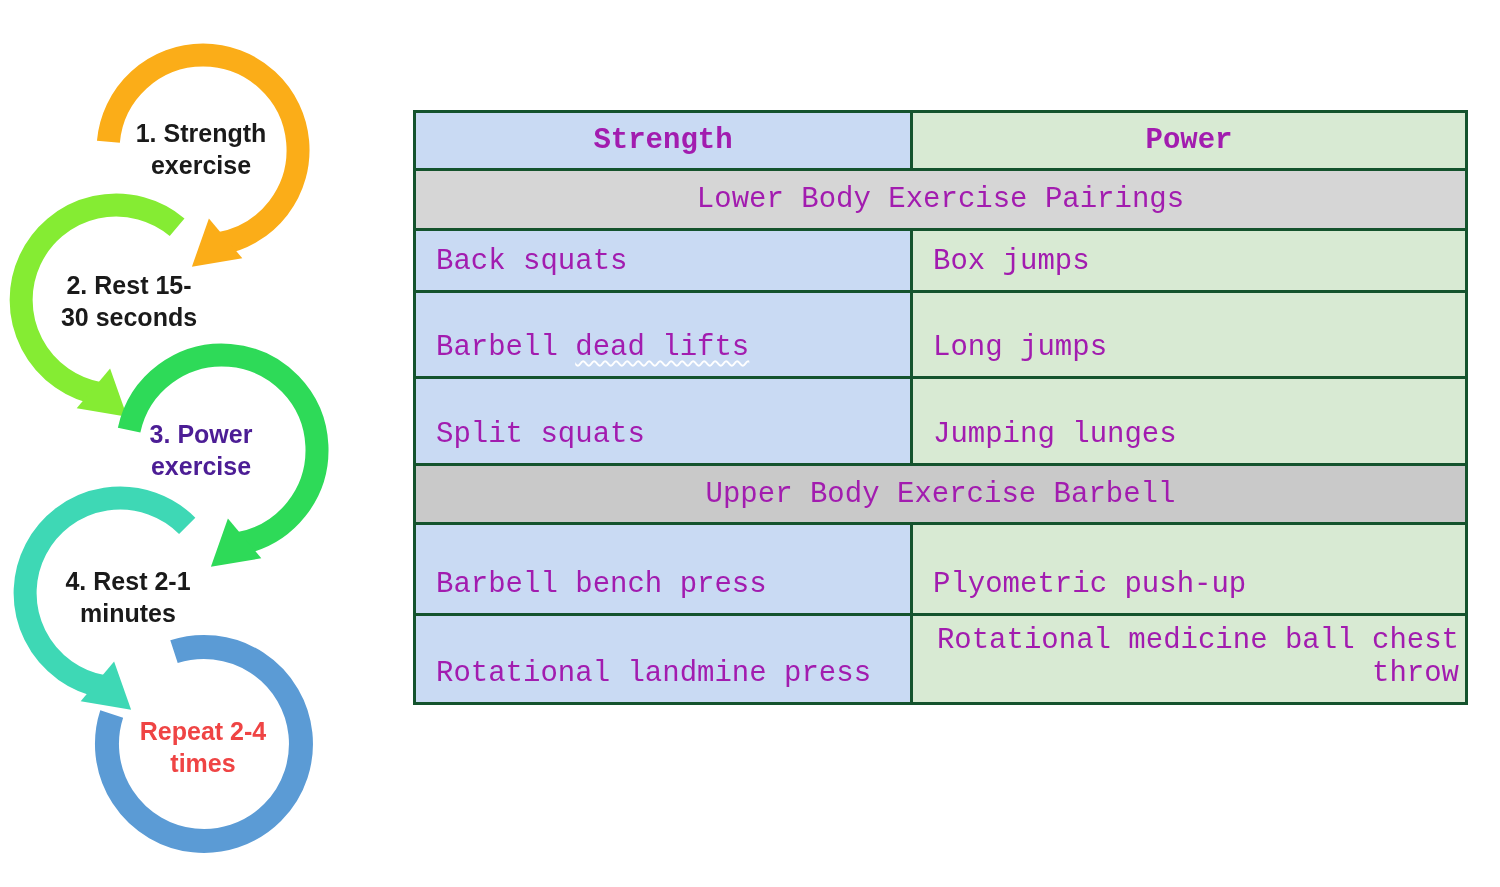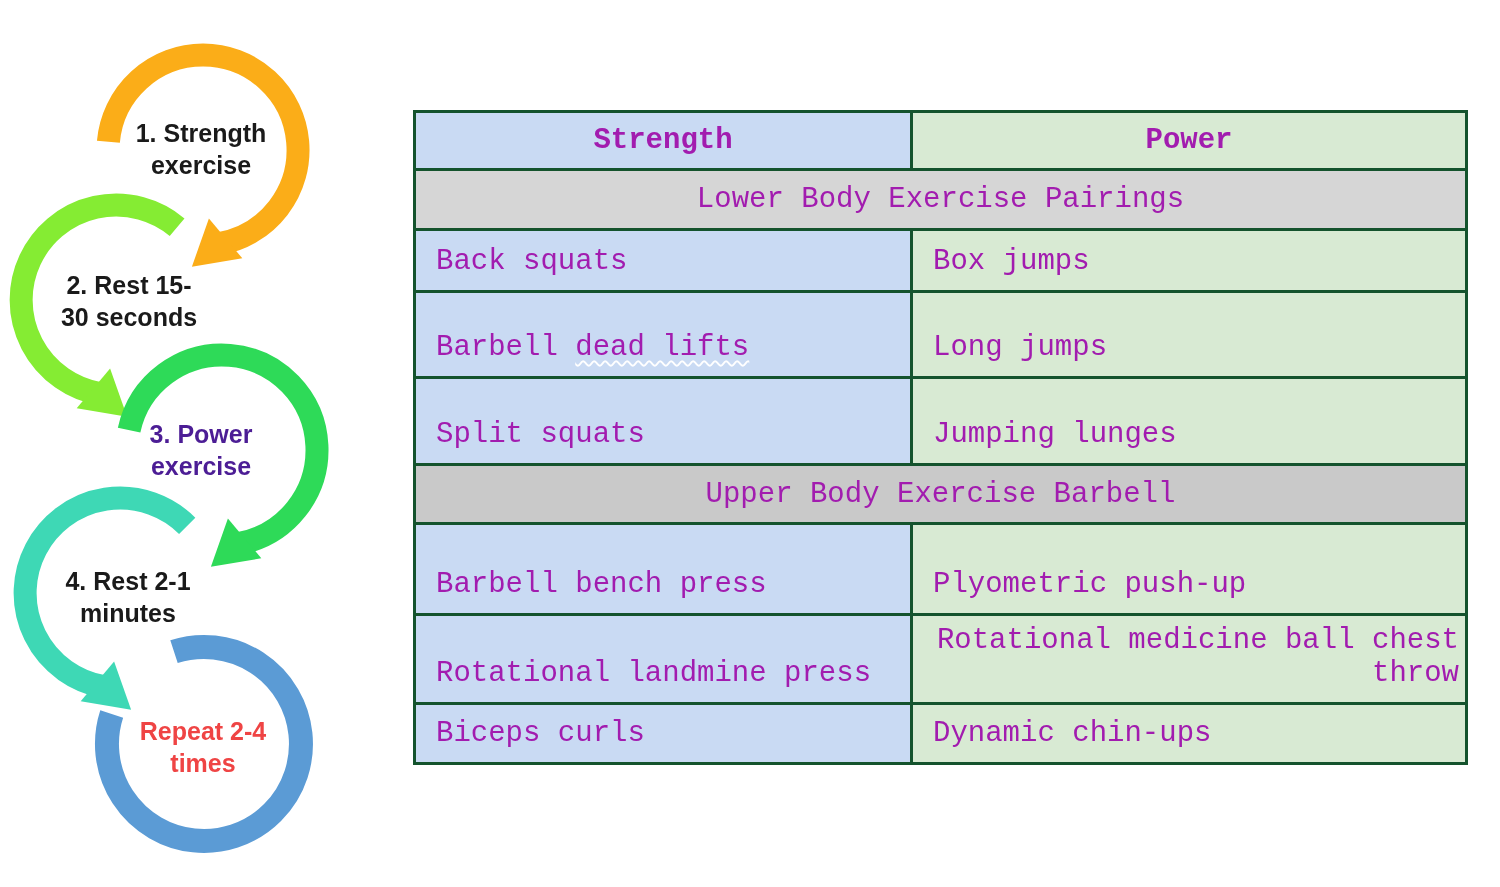--- a/index.html
+++ b/index.html
@@ -125,20 +125,16 @@
           <td class="section-header" colspan="2" style="background: rgb(201, 201, 201); height: 59px;">Upper Body Exercise Barbell</td>
         </tr>
         <tr>
           <td class="data-cell" style="background: rgb(201, 218, 243); height: 91px;">Barbell bench press</td>
           <td class="data-cell" style="background: rgb(216, 234, 211); height: 91px;">Plyometric push-up</td>
         </tr>
         <tr>
           <td class="data-cell" style="background: rgb(201, 218, 243); height: 89px; margin-top: 20px;">Rotational landmine press</td>
           <td class="data-cell" style="background: rgb(216, 234, 211); height: 89px; text-align: right;">Rotational medicine ball chest throw</td>
         </tr>
-        <tr>
-          <td class="data-cell" style="background: rgb(201, 218, 243); height: 60px;">Biceps curls</td>
-          <td class="data-cell" style="background: rgb(216, 234, 211); height: 60px;">Dynamic chin-ups</td>
-        </tr>
       </tbody>
   </table>
 
 </div>
 
 </body></html>

